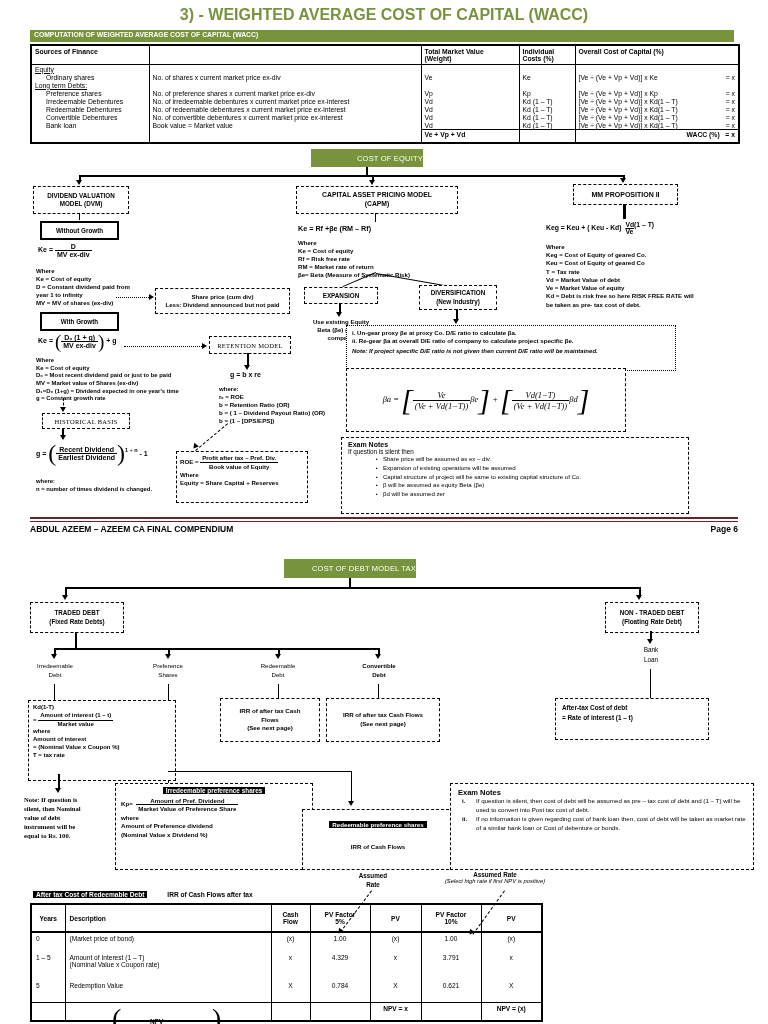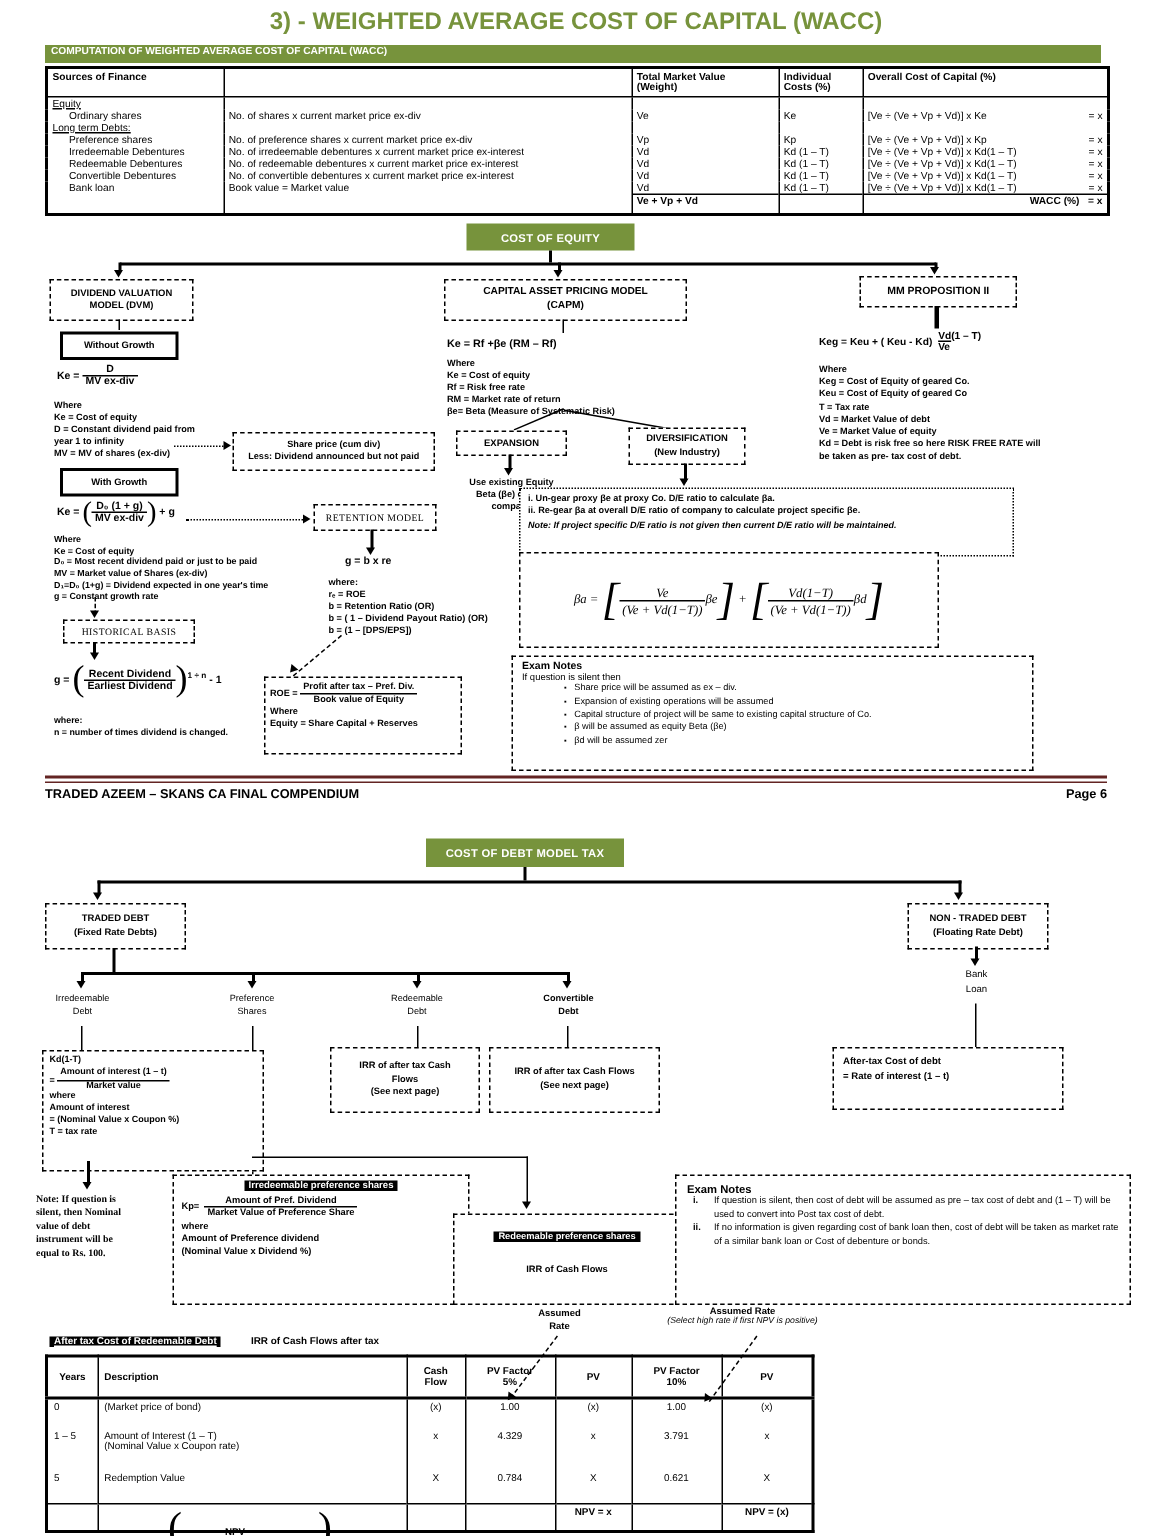--- a/index.html
+++ b/index.html
@@ -8,21 +8,21 @@
   .pre{white-space:pre-line;}
   .b{font-weight:bold;}
   .i{font-style:italic;}
   .c{text-align:center;}
   .r{text-align:right;}
   .u{text-decoration:underline;}
   .db{border:1.5px dashed #000;background:#fff;}
   .db2{border:1.8px dashed #000;background:#fff;}
   .dot{border:1.5px dotted #000;background:#fff;}
   .sb{border:2.5px solid #000;background:#fff;}
-  .gbtn{background:#77933C;color:#fff;font-weight:bold;display:flex;align-items:center;justify-content:center;letter-spacing:.2px;}
+  .gbtn{background:#77933C;color:#fff;font-weight:normal;display:flex;align-items:center;justify-content:flex-end;letter-spacing:.2px;}
   .flexc{display:flex;align-items:center;justify-content:center;}
   .bhl{background:#000;color:#fff;padding:0 3px;font-weight:bold;display:inline-block;}
   .lh{position:absolute;background:#000;height:2px;}
   .lh1{position:absolute;background:#000;height:1.2px;}
   .lv{position:absolute;background:#000;width:2px;}
   .lv1{position:absolute;background:#000;width:1.2px;}
   .ad{position:absolute;width:0;height:0;border-left:3.5px solid transparent;border-right:3.5px solid transparent;border-top:5.5px solid #000;}
   .ar{position:absolute;width:0;height:0;border-top:3.5px solid transparent;border-bottom:3.5px solid transparent;border-left:5.5px solid #000;}
   .ldot{position:absolute;border-top:1.6px dotted #000;height:0;}
   .ldash{position:absolute;border-top:1.2px dashed #000;height:0;transform-origin:0 0;}
@@ -329,21 +329,21 @@
 Keg   = Cost of Equity of geared Co.
 Keu  = Cost of Equity of geared Co
 T = Tax rate
 Vd = Market Value of debt
 Ve = Market Value of equity
 Kd = Debt is risk free so here RISK FREE RATE will
         be taken as pre- tax cost of debt.</div>
 
   <div class="abs" style="left:30px;top:517px;width:708px;height:2px;border-top:2.5px solid #632423;border-bottom:1px solid #632423;"></div>
   <div class="abs b" style="left:30px;top:524px;width:708px;display:flex;justify-content:space-between;font-size:8.5px;">
-    <span>TRADED AZEEM – SKANS CA FINAL COMPENDIUM</span>
+    <span>ABDUL AZEEM – AZEEM CA FINAL COMPENDIUM</span>
     <span>Page 6</span>
   </div>
 
   <div class="abs gbtn" style="left:284px;top:559px;width:132px;height:19px;font-size:7.5px;">
     <span>COST OF DEBT MODEL TAX</span>
   </div>
   <div class="lv" style="left:349px;top:578px;height:9px;"></div>
   <div class="lh" style="left:65px;top:587px;width:576px;"></div>
   <div class="lv" style="left:65px;top:587px;height:9px;"></div>
   <div class="ad" style="left:62px;top:595px;"></div>

